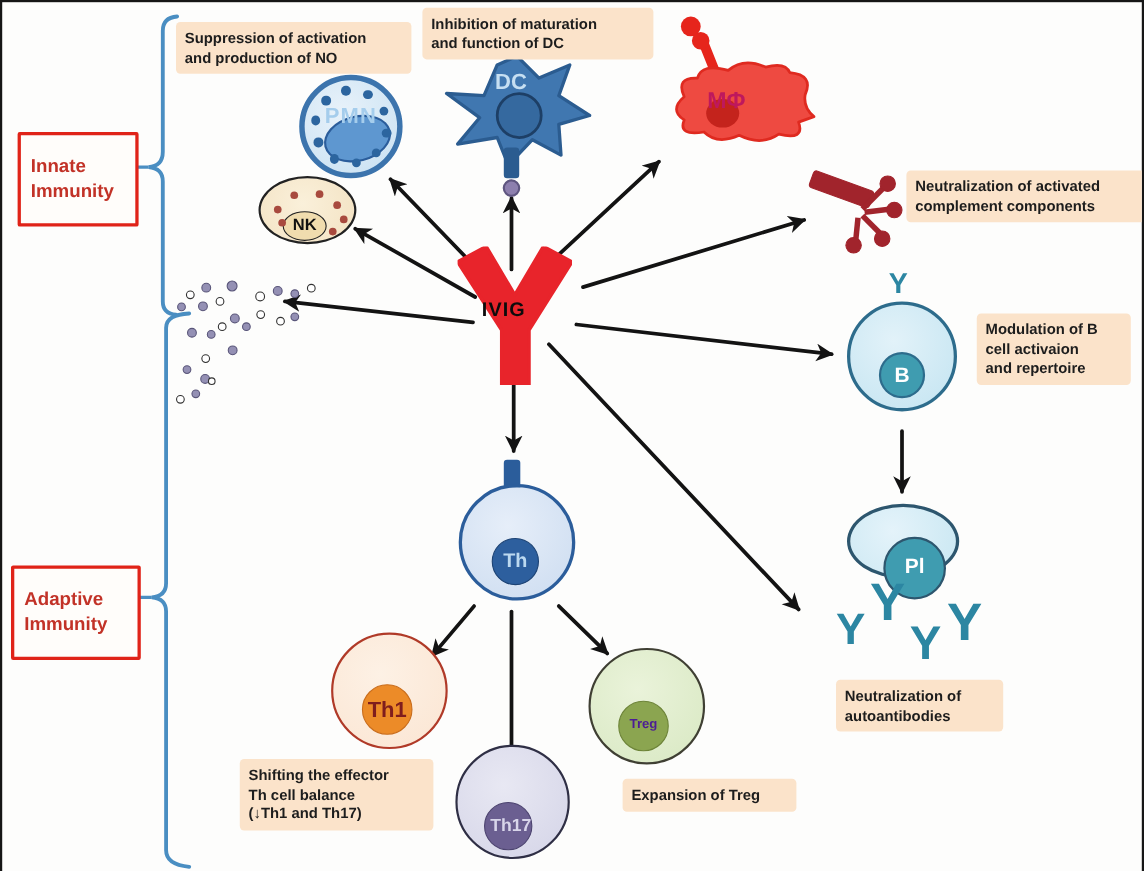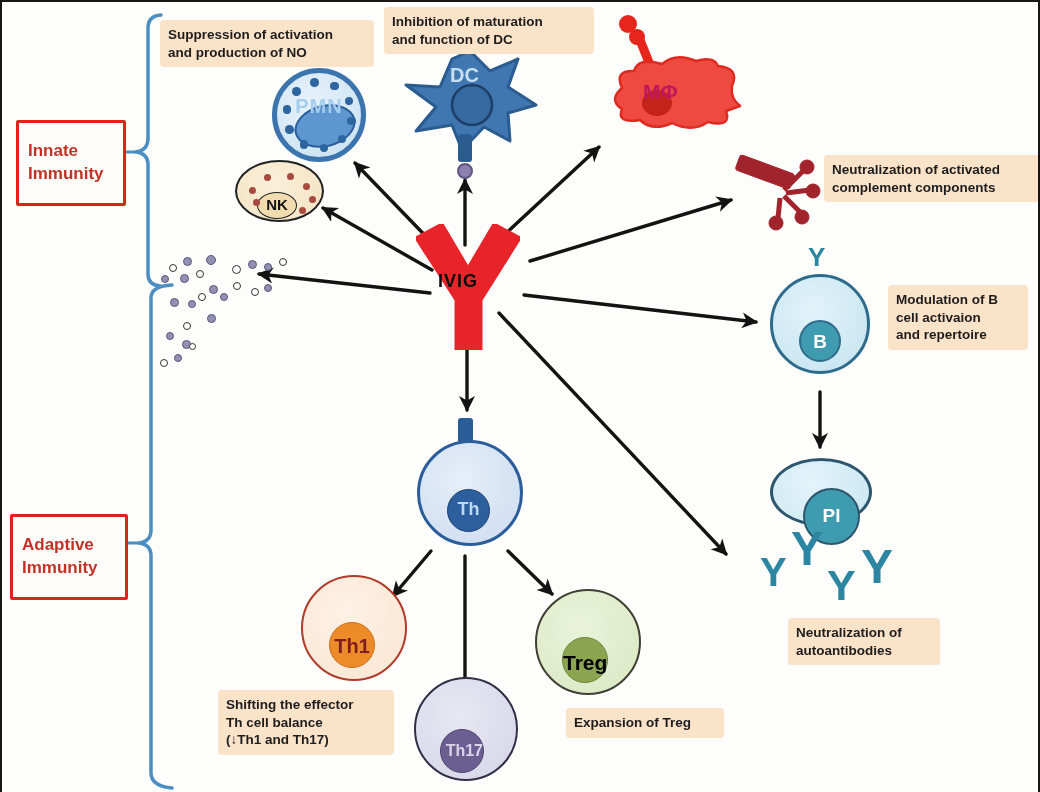--- a/index.html
+++ b/index.html
@@ -58,21 +58,21 @@
     background:radial-gradient(circle at 42% 35%,#fdf1e5,#fbe5d2);}
   .th1-nucleus{left:327px;top:620px;width:46px;height:46px;background:#ec8b28;border:1.5px solid #c96d1c;}
   .th1-nucleus .cell-label{top:12px;color:#7f1d1d;font-size:20px;}
   .th17-outer{left:412px;top:675px;width:104px;height:104px;border:2.5px solid #2f2f45;
     background:radial-gradient(circle at 42% 35%,#e8e8f3,#d4d4e7);}
   .th17-nucleus{left:438px;top:727px;width:44px;height:44px;background:#6b5f91;border:1.5px solid #4d4470;}
   .th17-nucleus .cell-label{top:12px;color:#d8d5ea;font-size:16px;text-align:right;}
   .treg-outer{left:533px;top:587px;width:106px;height:106px;border:2.5px solid #3f3f33;
     background:radial-gradient(circle at 42% 35%,#eaf3da,#d8e8c2);}
   .treg-nucleus{left:560px;top:635px;width:46px;height:46px;background:#8ba550;border:1.5px solid #6d8438;}
-  .treg-nucleus .cell-label{top:13px;color:#000000;font-size:21px;}
+  .treg-nucleus .cell-label{top:13px;color:#4c1d95;font-size:12px;}
   
   .ivig-y{left:414px;top:222px;width:104px;height:126px;z-index:2;}
   .ivig-text{left:436px;top:269px;z-index:4;color:#0c0c0c;font-weight:bold;font-size:18px;letter-spacing:1px;}
   
   .dc-wrap{left:398px;top:45px;width:140px;height:105px;z-index:2;}
   .dc-text{left:448px;top:62px;color:#c6dff2;font-size:20px;font-weight:bold;z-index:4;}
   .dc-receptor-stem{left:456px;top:132px;width:14px;height:28px;background:#2b5c90;border-radius:3px;z-index:2;position:absolute;}
   .dc-receptor-ball{left:455px;top:161px;width:16px;height:16px;border-radius:50%;background:#8d7fae;border:2px solid #5f5680;z-index:2;position:absolute;box-sizing:border-box;}
   .mphi-wrap{left:598px;top:6px;width:150px;height:130px;z-index:2;}
   .mphi-text{left:641px;top:78px;color:#be185d;font-size:21px;font-weight:bold;z-index:4;}
@@ -122,21 +122,21 @@
 
   <div class="note" style="left:158px;top:18px;width:198px;">Suppression of activation
 and production of NO</div>
   <div class="note" style="left:382px;top:5px;width:194px;">Inhibition of maturation
 and function of DC</div>
   <div class="note" style="left:822px;top:153px;width:202px;">Neutralization of activated
 complement components</div>
   <div class="note" style="left:886px;top:283px;width:124px;">Modulation of B
 cell activaion
 and repertoire</div>
-  <div class="note" style="left:758px;top:616px;width:136px;margin-left:28px;">Neutralization of
+  <div class="note" style="left:758px;top:616px;width:136px;">Neutralization of
 autoantibodies</div>
   <div class="note" style="left:216px;top:688px;width:160px;">Shifting the effector
 Th cell balance
 (↓Th1 and Th17)</div>
   <div class="note" style="left:564px;top:706px;width:142px;">Expansion of Treg</div>
 
   <svg class="abs ivig-y" viewBox="0 0 104 126">
     <path d="M0,14 L26,0 L52,44 L78,0 L104,14 L65,76 L65,126 L40,126 L40,76 Z" style="fill:var(--ivig,#e8242b);stroke:var(--ivig,#e8242b);stroke-width:3;stroke-linejoin:round"></path>
   </svg>
   <div class="abs ivig-text">IVIG</div>

